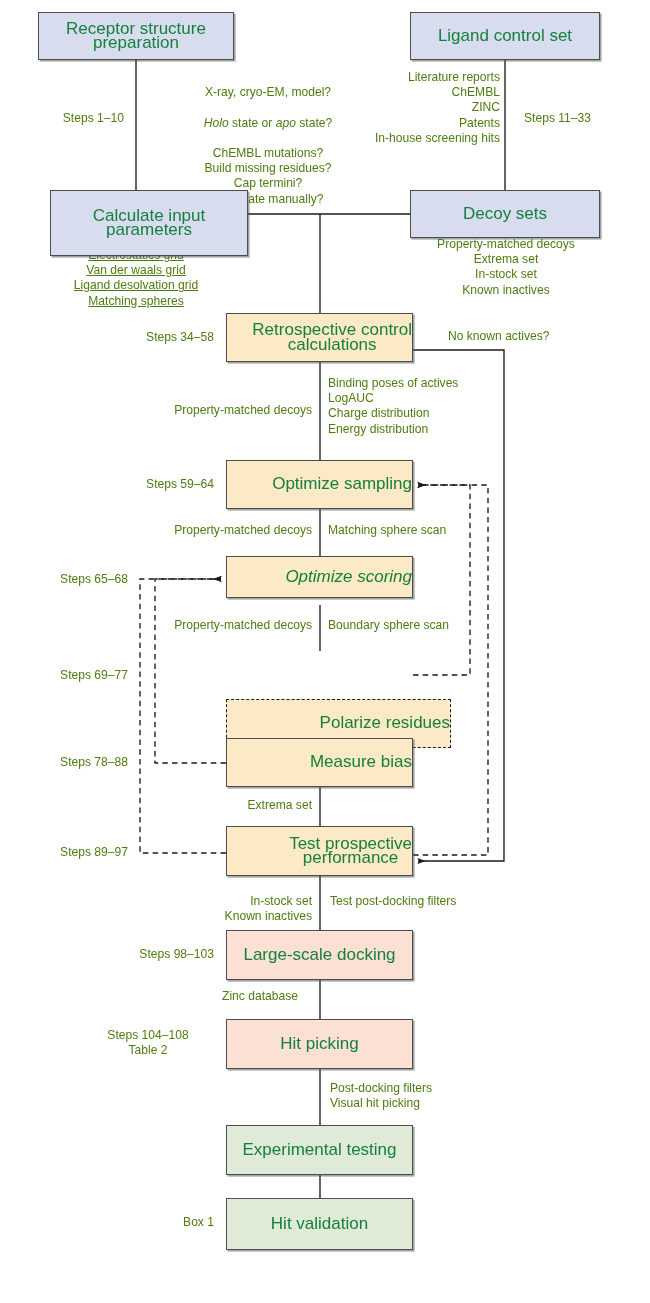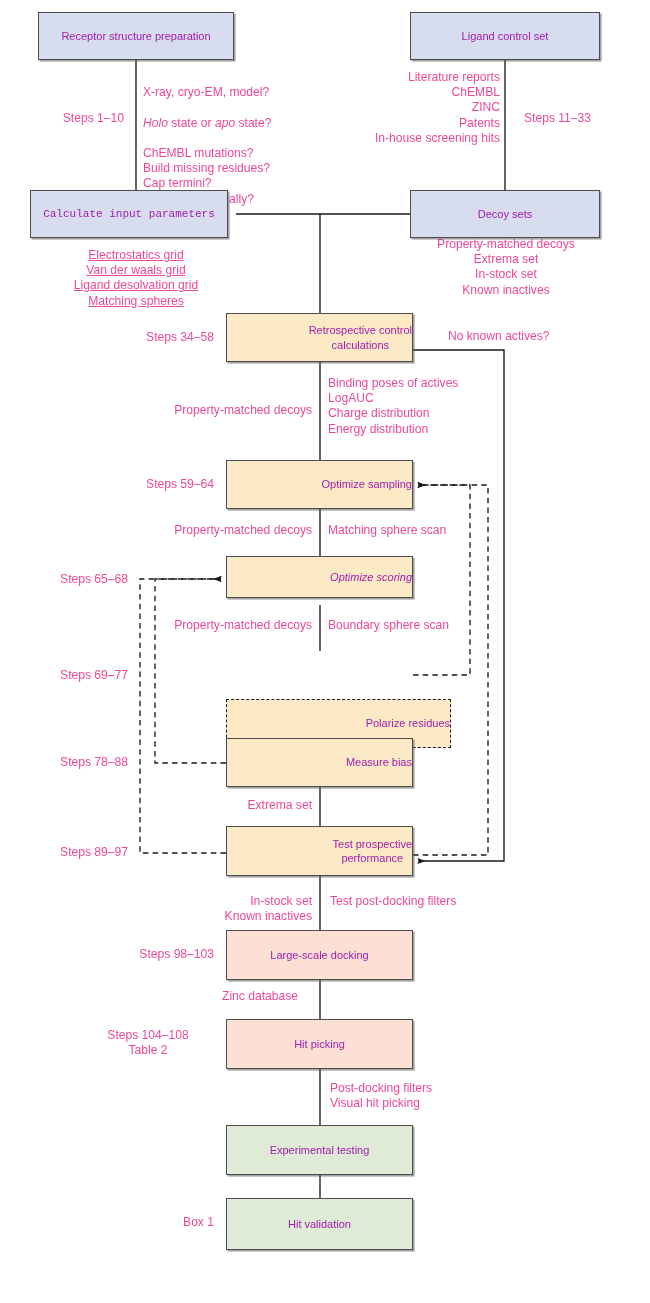--- a/index.html
+++ b/index.html
@@ -26,40 +26,40 @@
     height: 1303px;
     pointer-events: none;
   }
   .node {
     position: absolute;
     box-sizing: border-box;
     display: flex;
     align-items: center;
     justify-content: center;
     text-align: center;
-    font-size: 11px;
+    font-size: 17px;
     line-height: 14.5px;
-    color: #a21caf;
+    color: #15803d;
     border: 1.4px solid #4d4d4d;
     box-shadow: 1.6px 1.6px 0 rgba(90,90,90,0.55);
     z-index: 3;
   }
   .node.blue   { background: #d7dcef; }
   .node.yellow { background: #fbeac5; justify-content: flex-end; }
   .node.pink   { background: #fbe0d3; }
   .node.green  { background: #dfebd6; }
   .node.dashed {
     border: 1.7px dashed #1a1a1a;
     box-shadow: none;
   }
   .note {
     position: absolute;
     font-size: 12.1px;
     line-height: 15.2px;
-    color: #ec4899;
+    color: #4d7c0f;
     white-space: pre-line;
     z-index: 2;
   }
   .note.left   { text-align: left; }
   .note.right  { text-align: right; }
   .note.center { text-align: center; }
   .ital { font-style: italic; }
 </style>
 </head>
 <body>
@@ -120,21 +120,21 @@
   </svg>
 
   <div class="node blue" style="left:38px; top:12px; width:196px; height:48px;">
     <span>Receptor structure preparation</span>
   </div>
 
   <div class="node blue" style="left:410px; top:12px; width:190px; height:48px;">
     <span>Ligand control set</span>
   </div>
 
-  <div class="node blue" style="left:30px; top:190px; width:198px; height:48px;font-family:Liberation Mono, monospace;">
+  <div class="node blue" style="left:50px; top:190px; width:198px; height:66px;">
     <span>Calculate input parameters</span>
   </div>
 
   <div class="node blue" style="left:410px; top:190px; width:190px; height:48px;">
     <span>Decoy sets</span>
   </div>
 
   <div class="node yellow" style="left:226px; top:313px; width:187px; height:49px;">
     <span style="white-space:pre-line;">Retrospective control
 calculations</span>
@@ -193,21 +193,21 @@
 
   <div class="note right" style="left:10px; top:845px; width:118px;">Steps 89–97</div>
 
   <div class="note right" style="left:82px; top:947px; width:132px;">Steps 98–103</div>
 
   <div class="note center" style="left:82px; top:1028px; width:132px;">Steps 104–108
 Table 2</div>
 
   <div class="note right" style="left:82px; top:1215px; width:132px;">Box 1</div>
 
-  <div class="note left" style="left:143px; top:70px; width:250px;">
+  <div class="note left" style="left:143px; top:70px; width:250px;text-align:center;">
     <div>X-ray, cryo-EM, model?</div>
     <div><span class="ital">Holo</span><span> state or </span><span class="ital">apo</span><span> state?</span></div>
     <div style="white-space:pre-line;">ChEMBL mutations?
 Build missing residues?
 Cap termini?
 Protonate manually?</div>
   </div>
 
   <div class="note right" style="left:280px; top:70px; width:220px;">Literature reports
 ChEMBL

